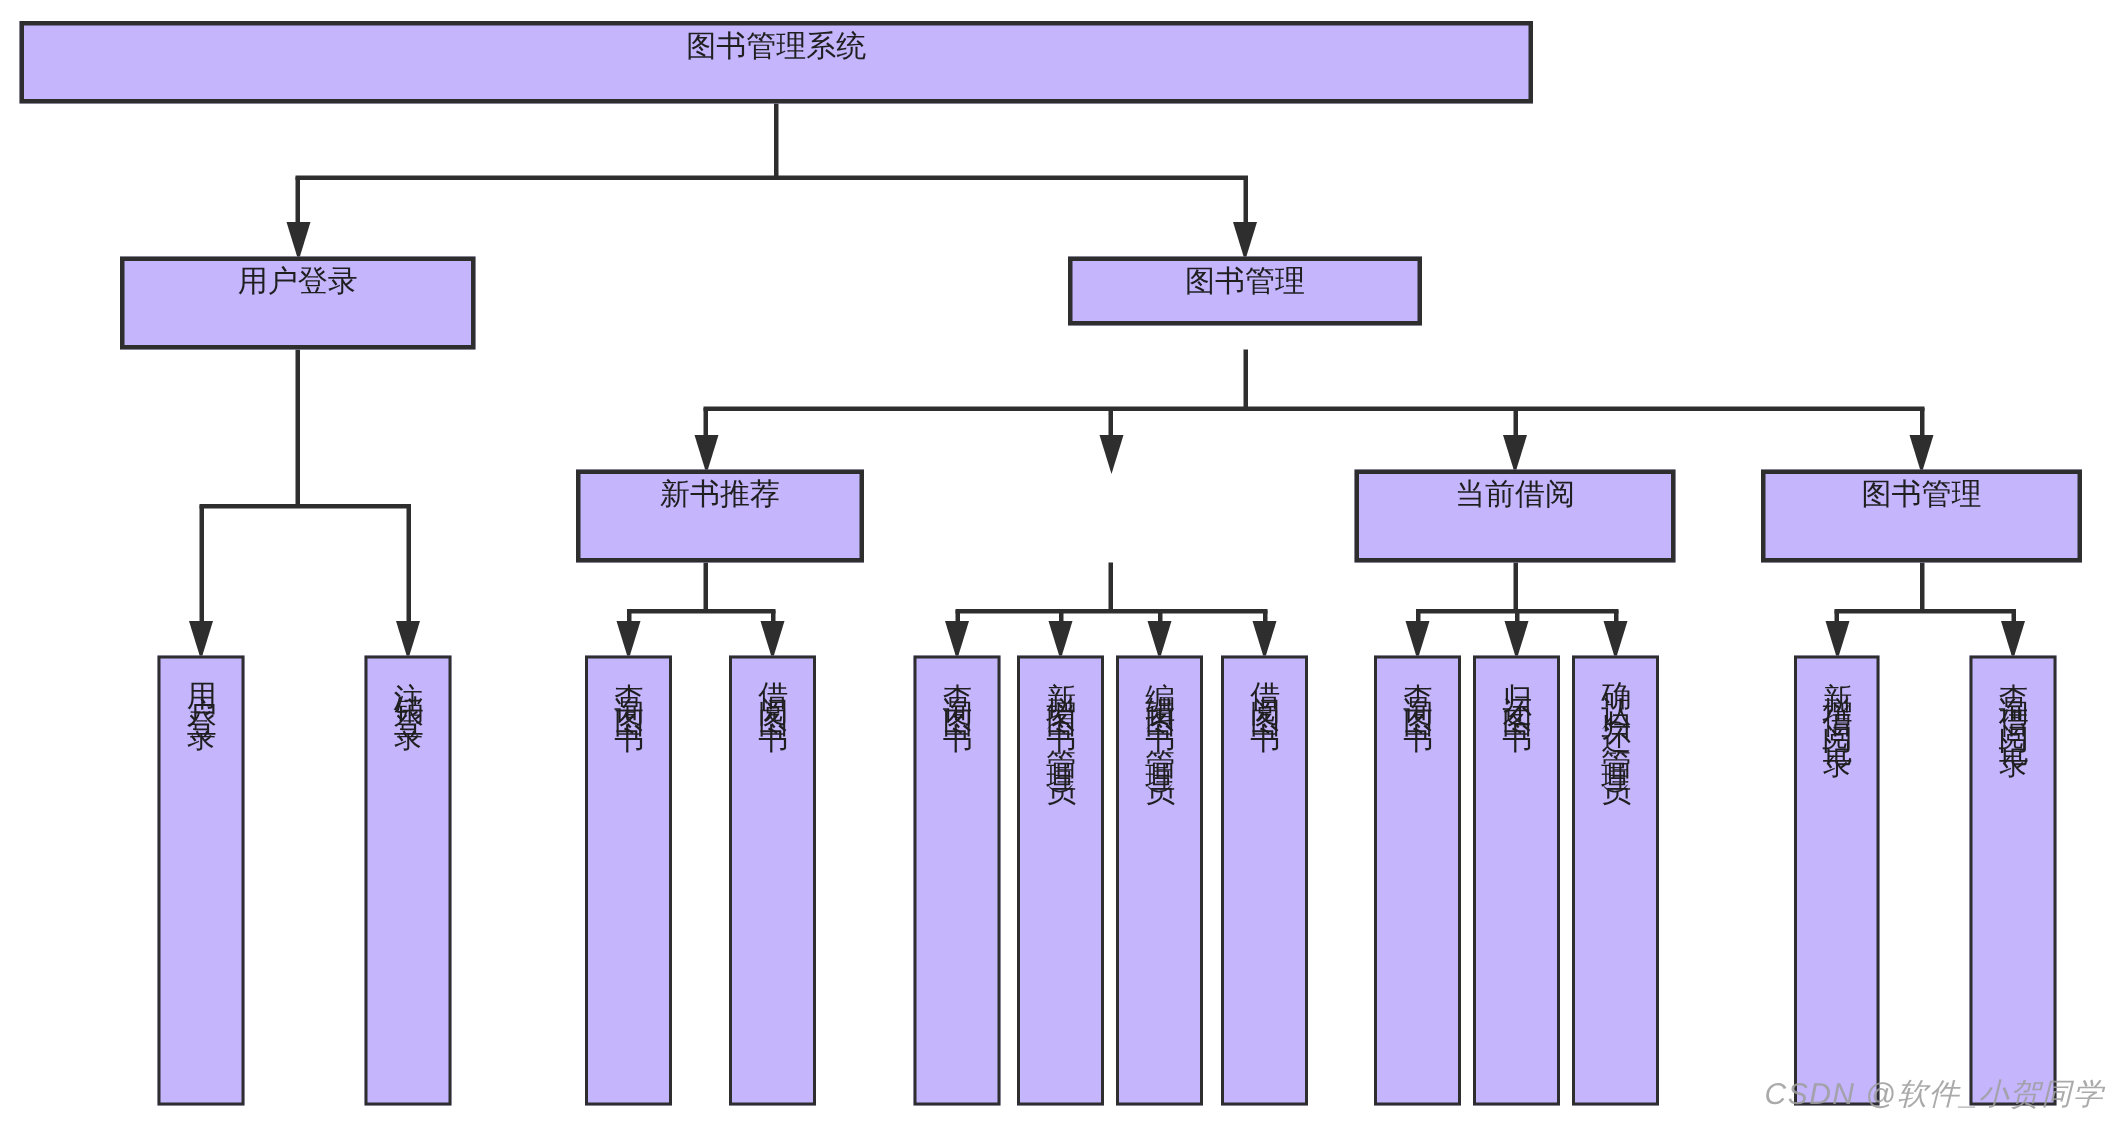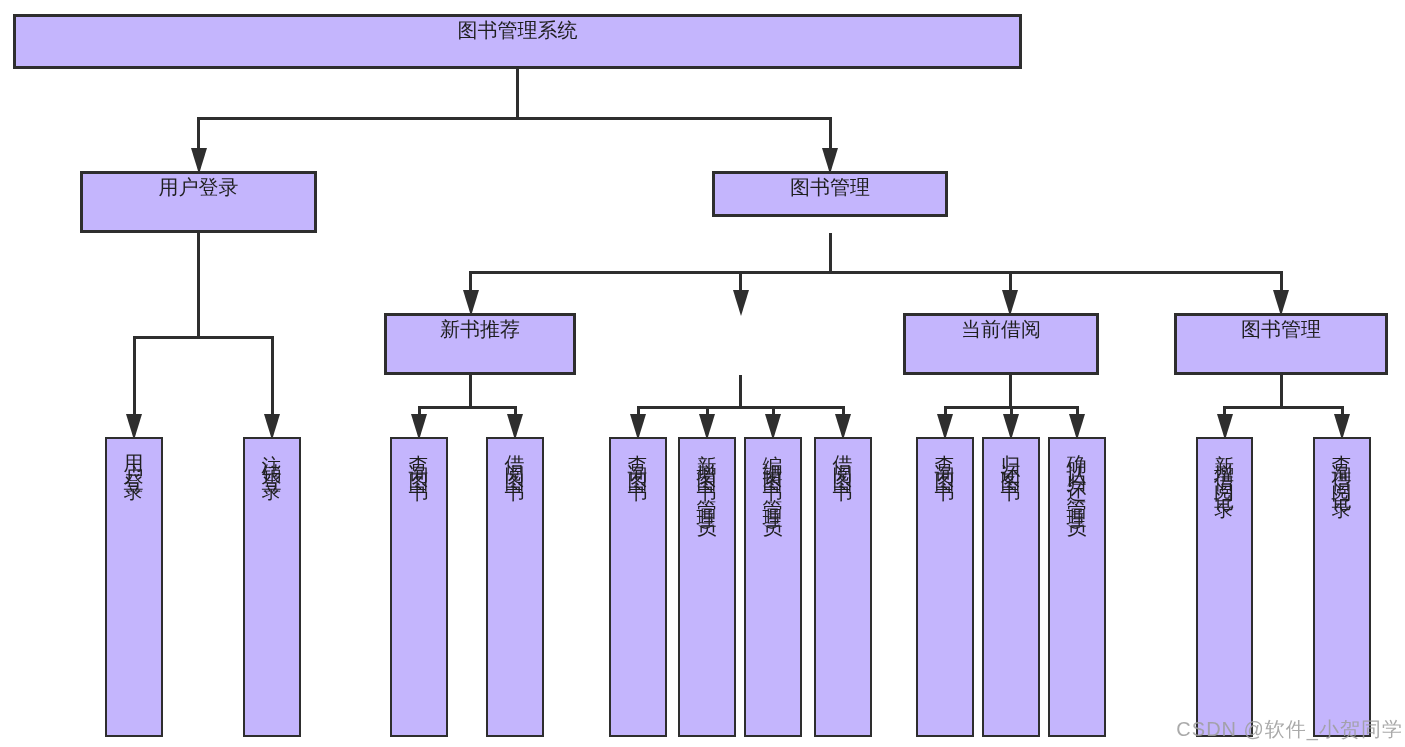--- a/index.html
+++ b/index.html
@@ -42,40 +42,41 @@
   }
   .watermark {
     position: absolute;
     right: 2px;
     top: 716px;
     font-size: 20px;
     color: rgba(158, 158, 158, 0.88);
     letter-spacing: 1px;
     z-index: 3;
     white-space: nowrap;
+    font-style: italic;
   }
 </style>
 </head>
 <body>
 
 <div class="canvas" id="diagram">
   <div class="watermark">CSDN @软件_小贺同学</div>
 <div class="node h" style="left: 13px; top: 14px; width: 1009px; height: 55px;">
       <span class="label">图书管理系统</span>
     </div>
     <div class="node h" style="left: 80px; top: 171px; width: 237px; height: 62px;">
       <span class="label">用户登录</span>
     </div>
     <div class="node h" style="left: 712px; top: 171px; width: 236px; height: 46px;">
       <span class="label">图书管理</span>
     </div>
     <div class="node h" style="left: 384px; top: 313px; width: 192px; height: 62px;">
       <span class="label">新书推荐</span>
     </div>
-    <div class="node h" style="left: 903px; top: 313px; width: 196px; height: 62px;">
+    <div class="node h" style="left: 903px; top: 313px; width: 214px; height: 62px;">
       <span class="label">当前借阅</span>
     </div>
     <div class="node h" style="left: 1174px; top: 313px; width: 214px; height: 62px;">
       <span class="label">图书管理</span>
     </div>
     <div class="node v" style="left: 105px; top: 437px; width: 58px; height: 300px;">
       <span class="label">用户登录</span>
     </div>
     <div class="node v" style="left: 243px; top: 437px; width: 58px; height: 300px;">
       <span class="label">注销登录</span>

